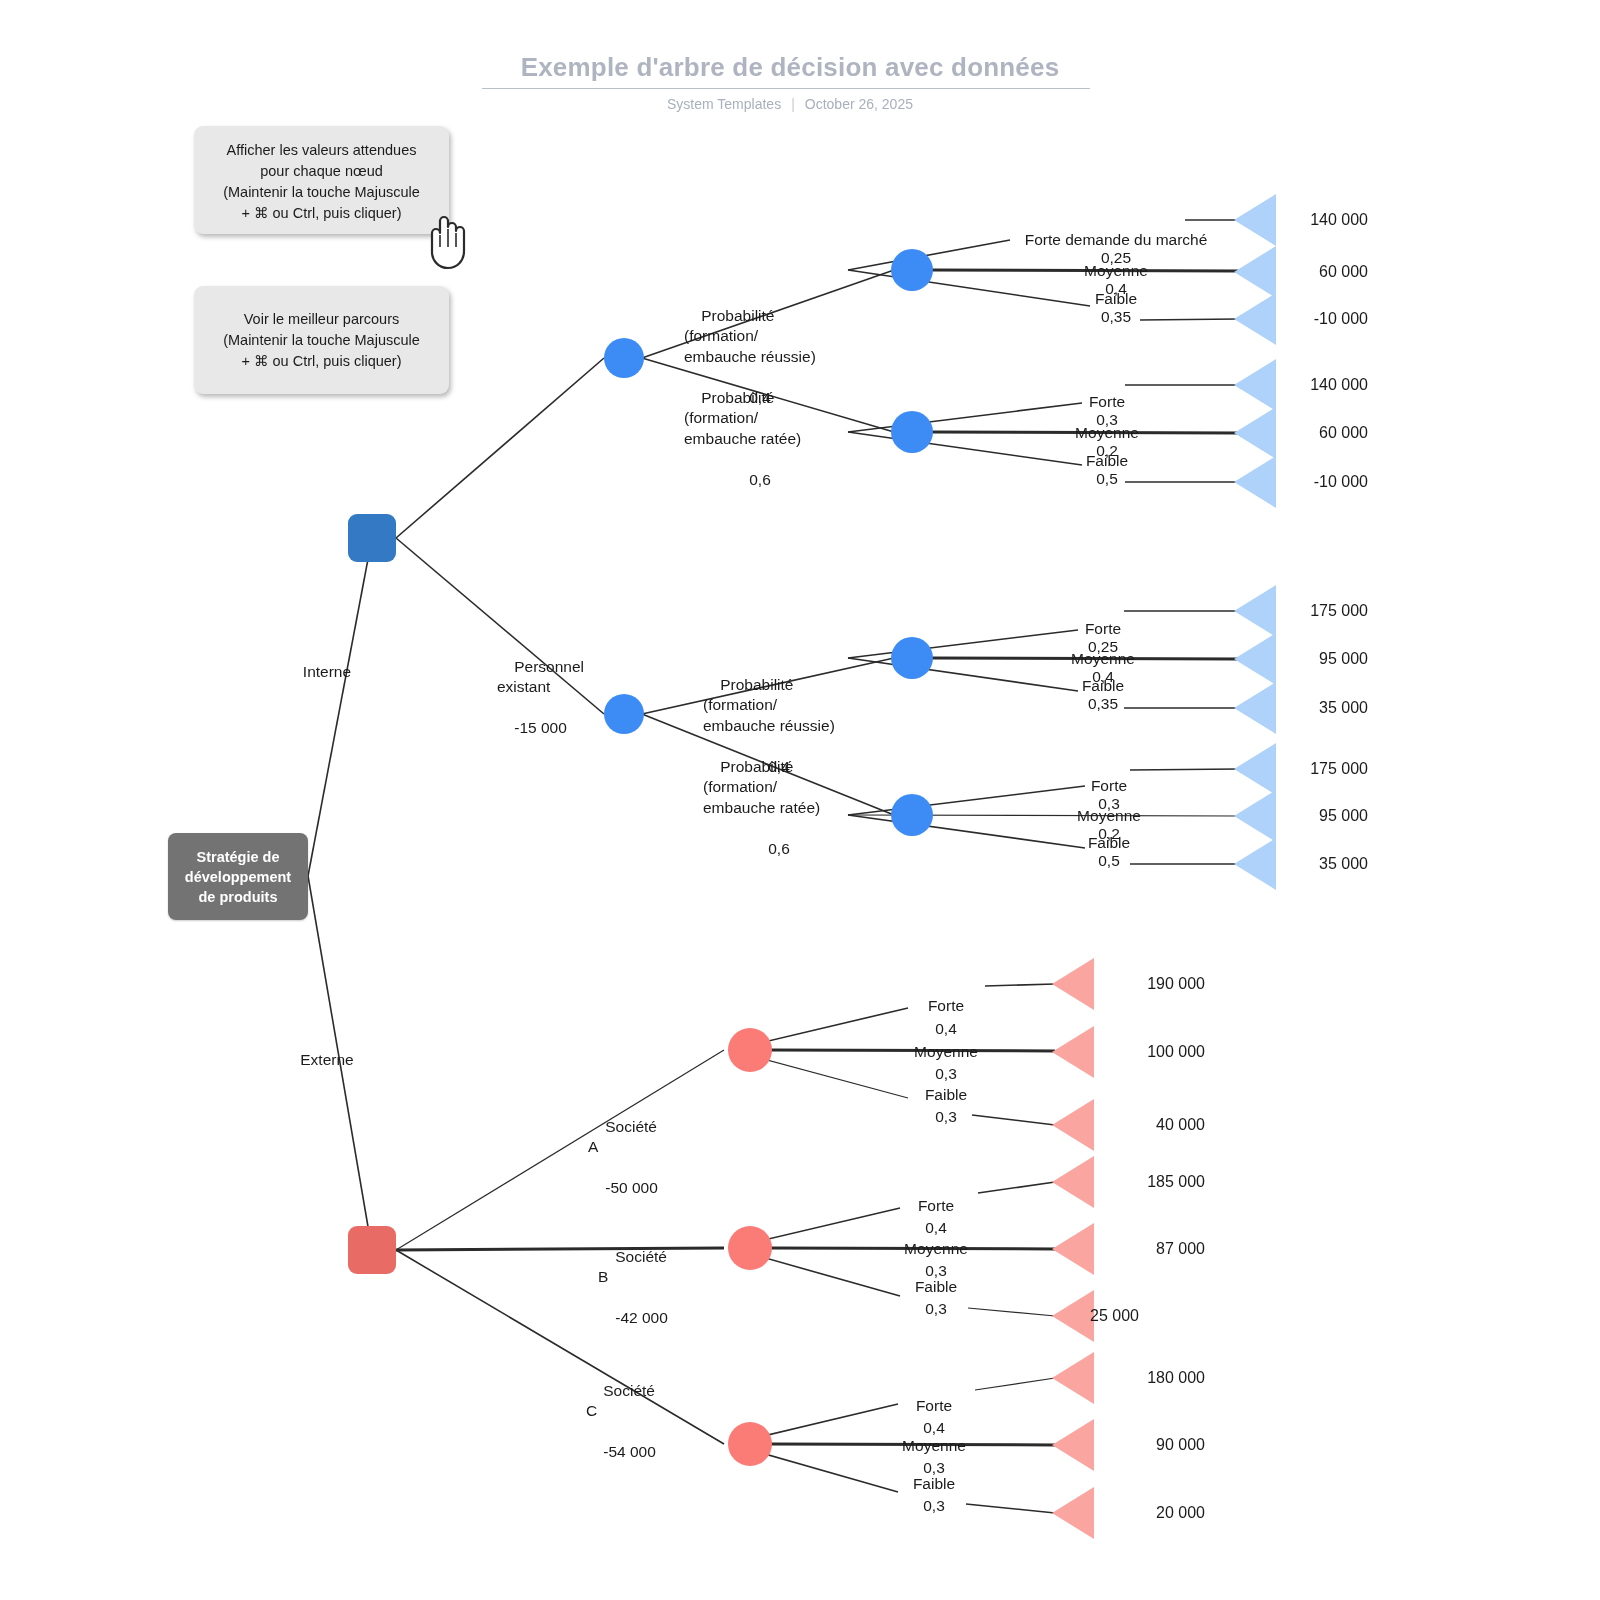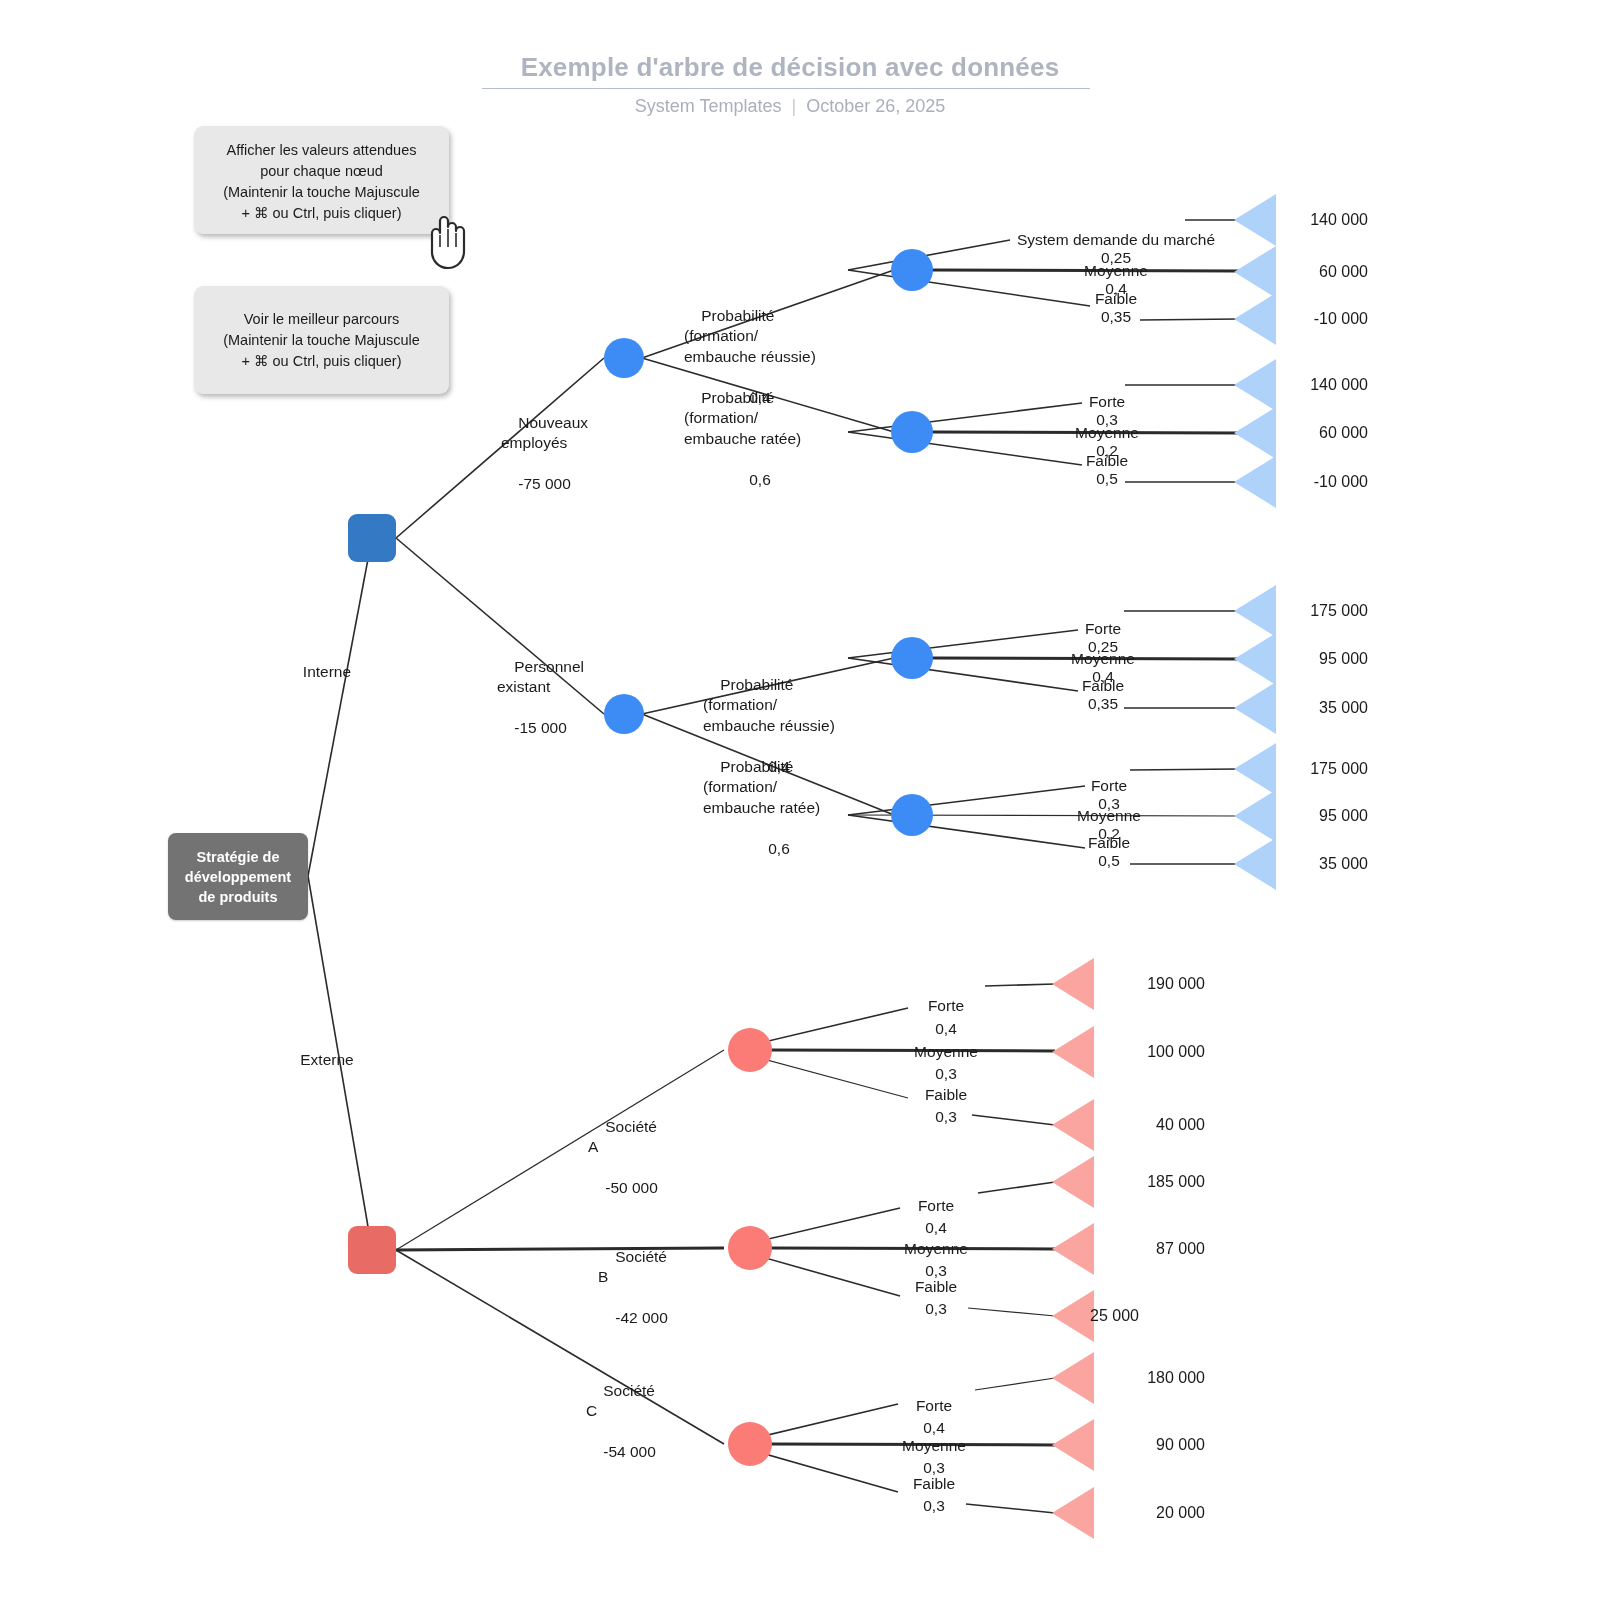--- a/index.html
+++ b/index.html
@@ -6,21 +6,21 @@
   body{width:1600px;height:1600px;position:relative;overflow:hidden;
        font-family:"Liberation Sans","DejaVu Sans",sans-serif;color:#1f2328;}
   #canvas{position:absolute;inset:0;width:1563px;height:1600px;margin-top:8px;}
   svg.edges{position:absolute;left:0;top:0;width:1600px;height:1600px;pointer-events:none;}
 
   
   .title{position:absolute;left:480px;top:44px;width:620px;text-align:center;
          font-size:26px;font-weight:bold;color:#aeb4c0;letter-spacing:.2px;}
   .title-rule{position:absolute;left:482px;top:80px;width:608px;height:1px;background:#b9bfc9;}
   .sub{position:absolute;left:480px;top:88px;width:620px;text-align:center;
-       font-size:18px;color:#a9b0bc;}
+       font-size:14px;color:#a9b0bc;}
   .sub .sep{display:inline-block;margin:0 10px;color:#c7ccd4;}
 
   
   .tip{position:absolute;background:#e8e8e8;border-radius:9px;
        box-shadow:2px 3px 5px rgba(0,0,0,.28);
        font-size:14.5px;line-height:21px;color:#1b1b1b;text-align:center;
        padding:14px 12px;box-sizing:border-box;}
   #tip1{left:194px;top:118px;width:255px;height:108px;}
   #tip2{left:194px;top:278px;width:255px;height:108px;
         display:flex;align-items:center;justify-content:center;}
@@ -147,25 +147,20 @@
   <div class="rootbox">
     <span style="white-space:pre-line">Stratégie de
 développement
 de produits</span>
   </div>
   <div class="lbl c" style="left:272px;top:654px;width:110px;">Interne</div>
   <div class="lbl c" style="left:272px;top:1042px;width:110px;">Externe</div>
 
   <div class="sq blue" style="left:348px;top:506px;width:48px;height:48px;"></div>
 
-  <div class="lbl" style="left:501px;top:384px;">
-    <span style="white-space:pre-line">Nouveaux
-employés</span><br>
-    <span>-75 000</span>
-  </div>
   <div class="lbl" style="left:497px;top:628px;">
     <span style="white-space:pre-line">Personnel
 existant</span><br>
     <span>-15 000</span>
   </div>
 
   <div class="circ blue" style="left:604px;top:330px;width:40px;height:40px;"></div>
   <div class="circ blue" style="left:604px;top:686px;width:40px;height:40px;"></div>
 
   <div class="lbl" style="left:684px;top:277px;">
@@ -192,21 +187,21 @@
 (formation/
 embauche ratée)</span>
     <div class="lbl c" style="position:relative;left:0;top:0;width:152px;text-align:center;">0,6</div>
   </div>
 
   <div class="circ blue" style="left:891px;top:241px;width:42px;height:42px;"></div>
   <div class="circ blue" style="left:891px;top:403px;width:42px;height:42px;"></div>
   <div class="circ blue" style="left:891px;top:629px;width:42px;height:42px;"></div>
   <div class="circ blue" style="left:891px;top:786px;width:42px;height:42px;"></div>
 
-  <div class="lbl c" style="left:1012px;top:222px;width:208px;">System demande du marché</div>
+  <div class="lbl c" style="left:1012px;top:222px;width:208px;">Forte demande du marché</div>
   <div class="lbl c" style="left:1012px;top:240px;width:208px;">0,25</div>
   <div class="lbl c" style="left:1012px;top:253px;width:208px;">Moyenne</div>
   <div class="lbl c" style="left:1012px;top:271px;width:208px;">0,4</div>
   <div class="lbl c" style="left:1012px;top:281px;width:208px;">Faible</div>
   <div class="lbl c" style="left:1012px;top:299px;width:208px;">0,35</div>
 
   <div class="lbl c" style="left:1012px;top:384px;width:190px;">Forte</div>
   <div class="lbl c" style="left:1012px;top:402px;width:190px;">0,3</div>
   <div class="lbl c" style="left:1012px;top:415px;width:190px;">Moyenne</div>
   <div class="lbl c" style="left:1012px;top:433px;width:190px;">0,2</div>

